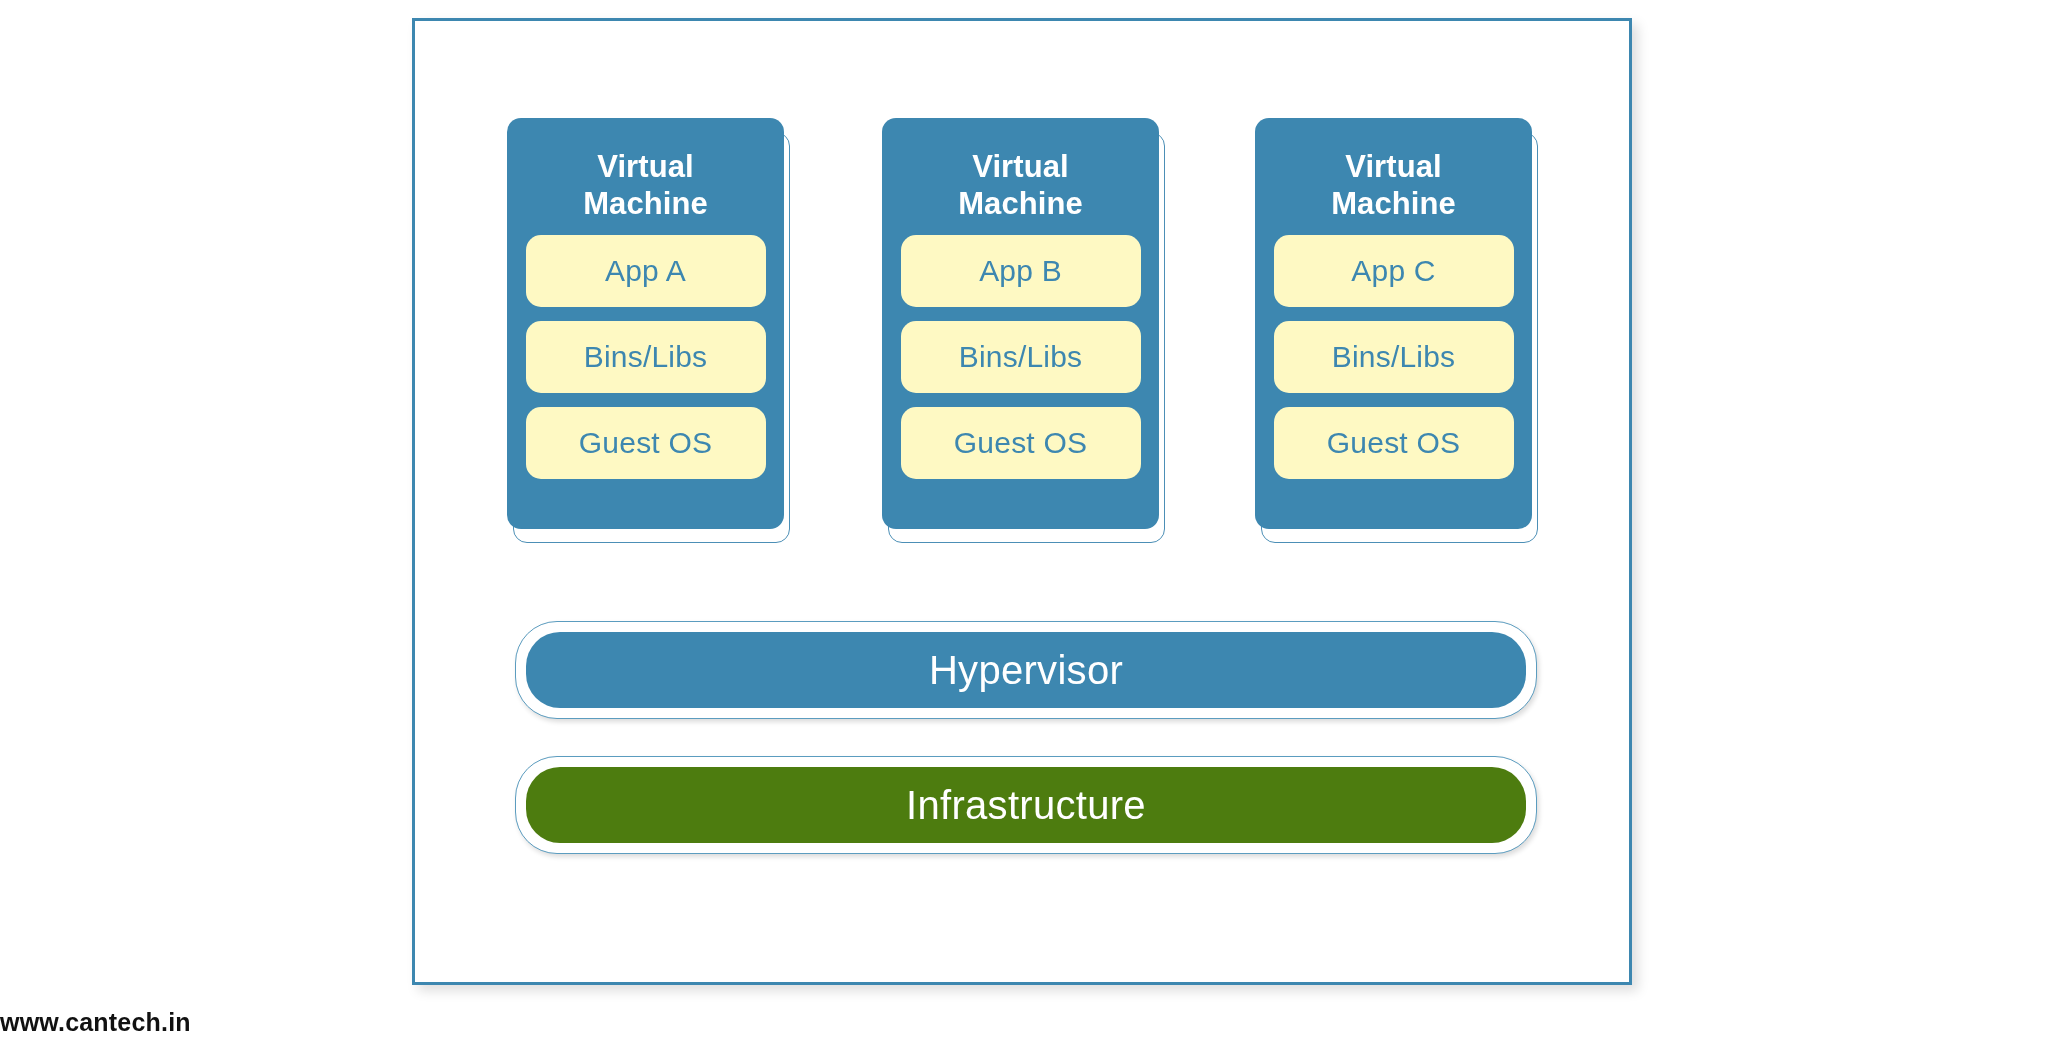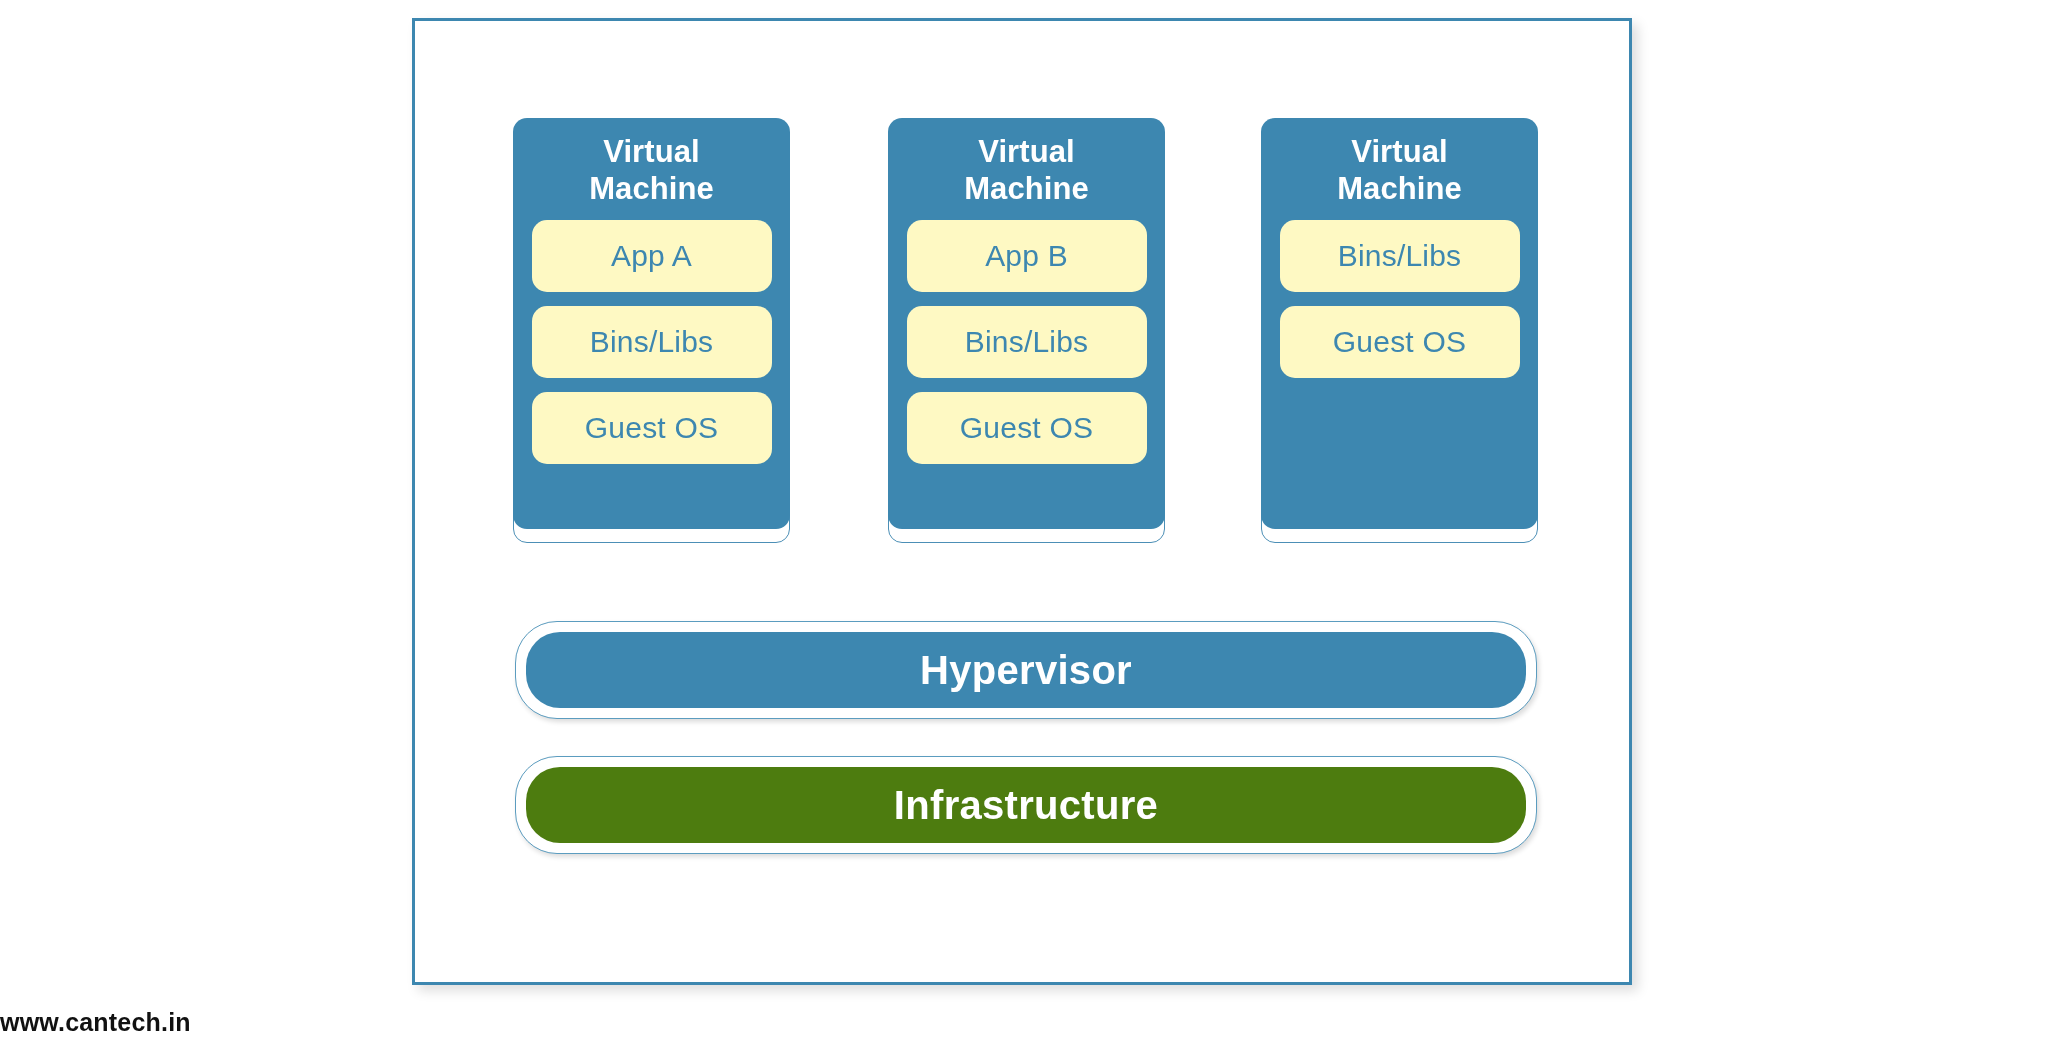--- a/index.html
+++ b/index.html
@@ -56,28 +56,28 @@
     width: 277px;
     height: 411px;
     box-sizing: border-box;
     background: #ffffff;
     border: 1.6px solid #4c8fb6;
     border-radius: 14px;
   }
 
   .vm-card {
     position: absolute;
-    left: 14px;
+    left: 8px;
     top: 0;
     width: 277px;
     height: 411px;
     box-sizing: border-box;
     background: #3d87b0;
     border-radius: 14px;
-    padding: 0;
+    padding: 15px;
     display: flex;
     flex-direction: column;
     align-items: center;
   }
 
   .vm-title {
     color: #ffffff;
     font-weight: bold;
     font-size: 31px;
     line-height: 1.18;
@@ -131,21 +131,21 @@
   }
 
   .bar-inner {
     width: 100%;
     height: 100%;
     border-radius: 34px;
     display: flex;
     align-items: center;
     justify-content: center;
     color: #ffffff;
-    font-weight: bold;
+    font-weight: normal;
     font-size: 40px;
     letter-spacing: 0.3px;
   }
   #hypervisor-bar-inner { background: #3d87b0; }
   #infrastructure-bar-inner { background: #4d7c0f; }
 
   
   #footer-watermark {
     position: absolute;
     left: 0;
@@ -191,20 +191,21 @@
       </div>
     </div>
 
     <div class="vm-wrapper vm-3">
       <div class="vm-shadow-card"></div>
       <div class="vm-card">
         <div class="vm-title">
           <div>Virtual</div>
           <div>Machine</div>
         </div>
+        <div class="vm-box">App C</div>
         <div class="vm-box">Bins/Libs</div>
         <div class="vm-box">Guest OS</div>
       </div>
     </div>
 
   </div>
 
   <div class="bar-outer" id="hypervisor-bar-outer">
     <div class="bar-inner" id="hypervisor-bar-inner">Hypervisor</div>
   </div>

